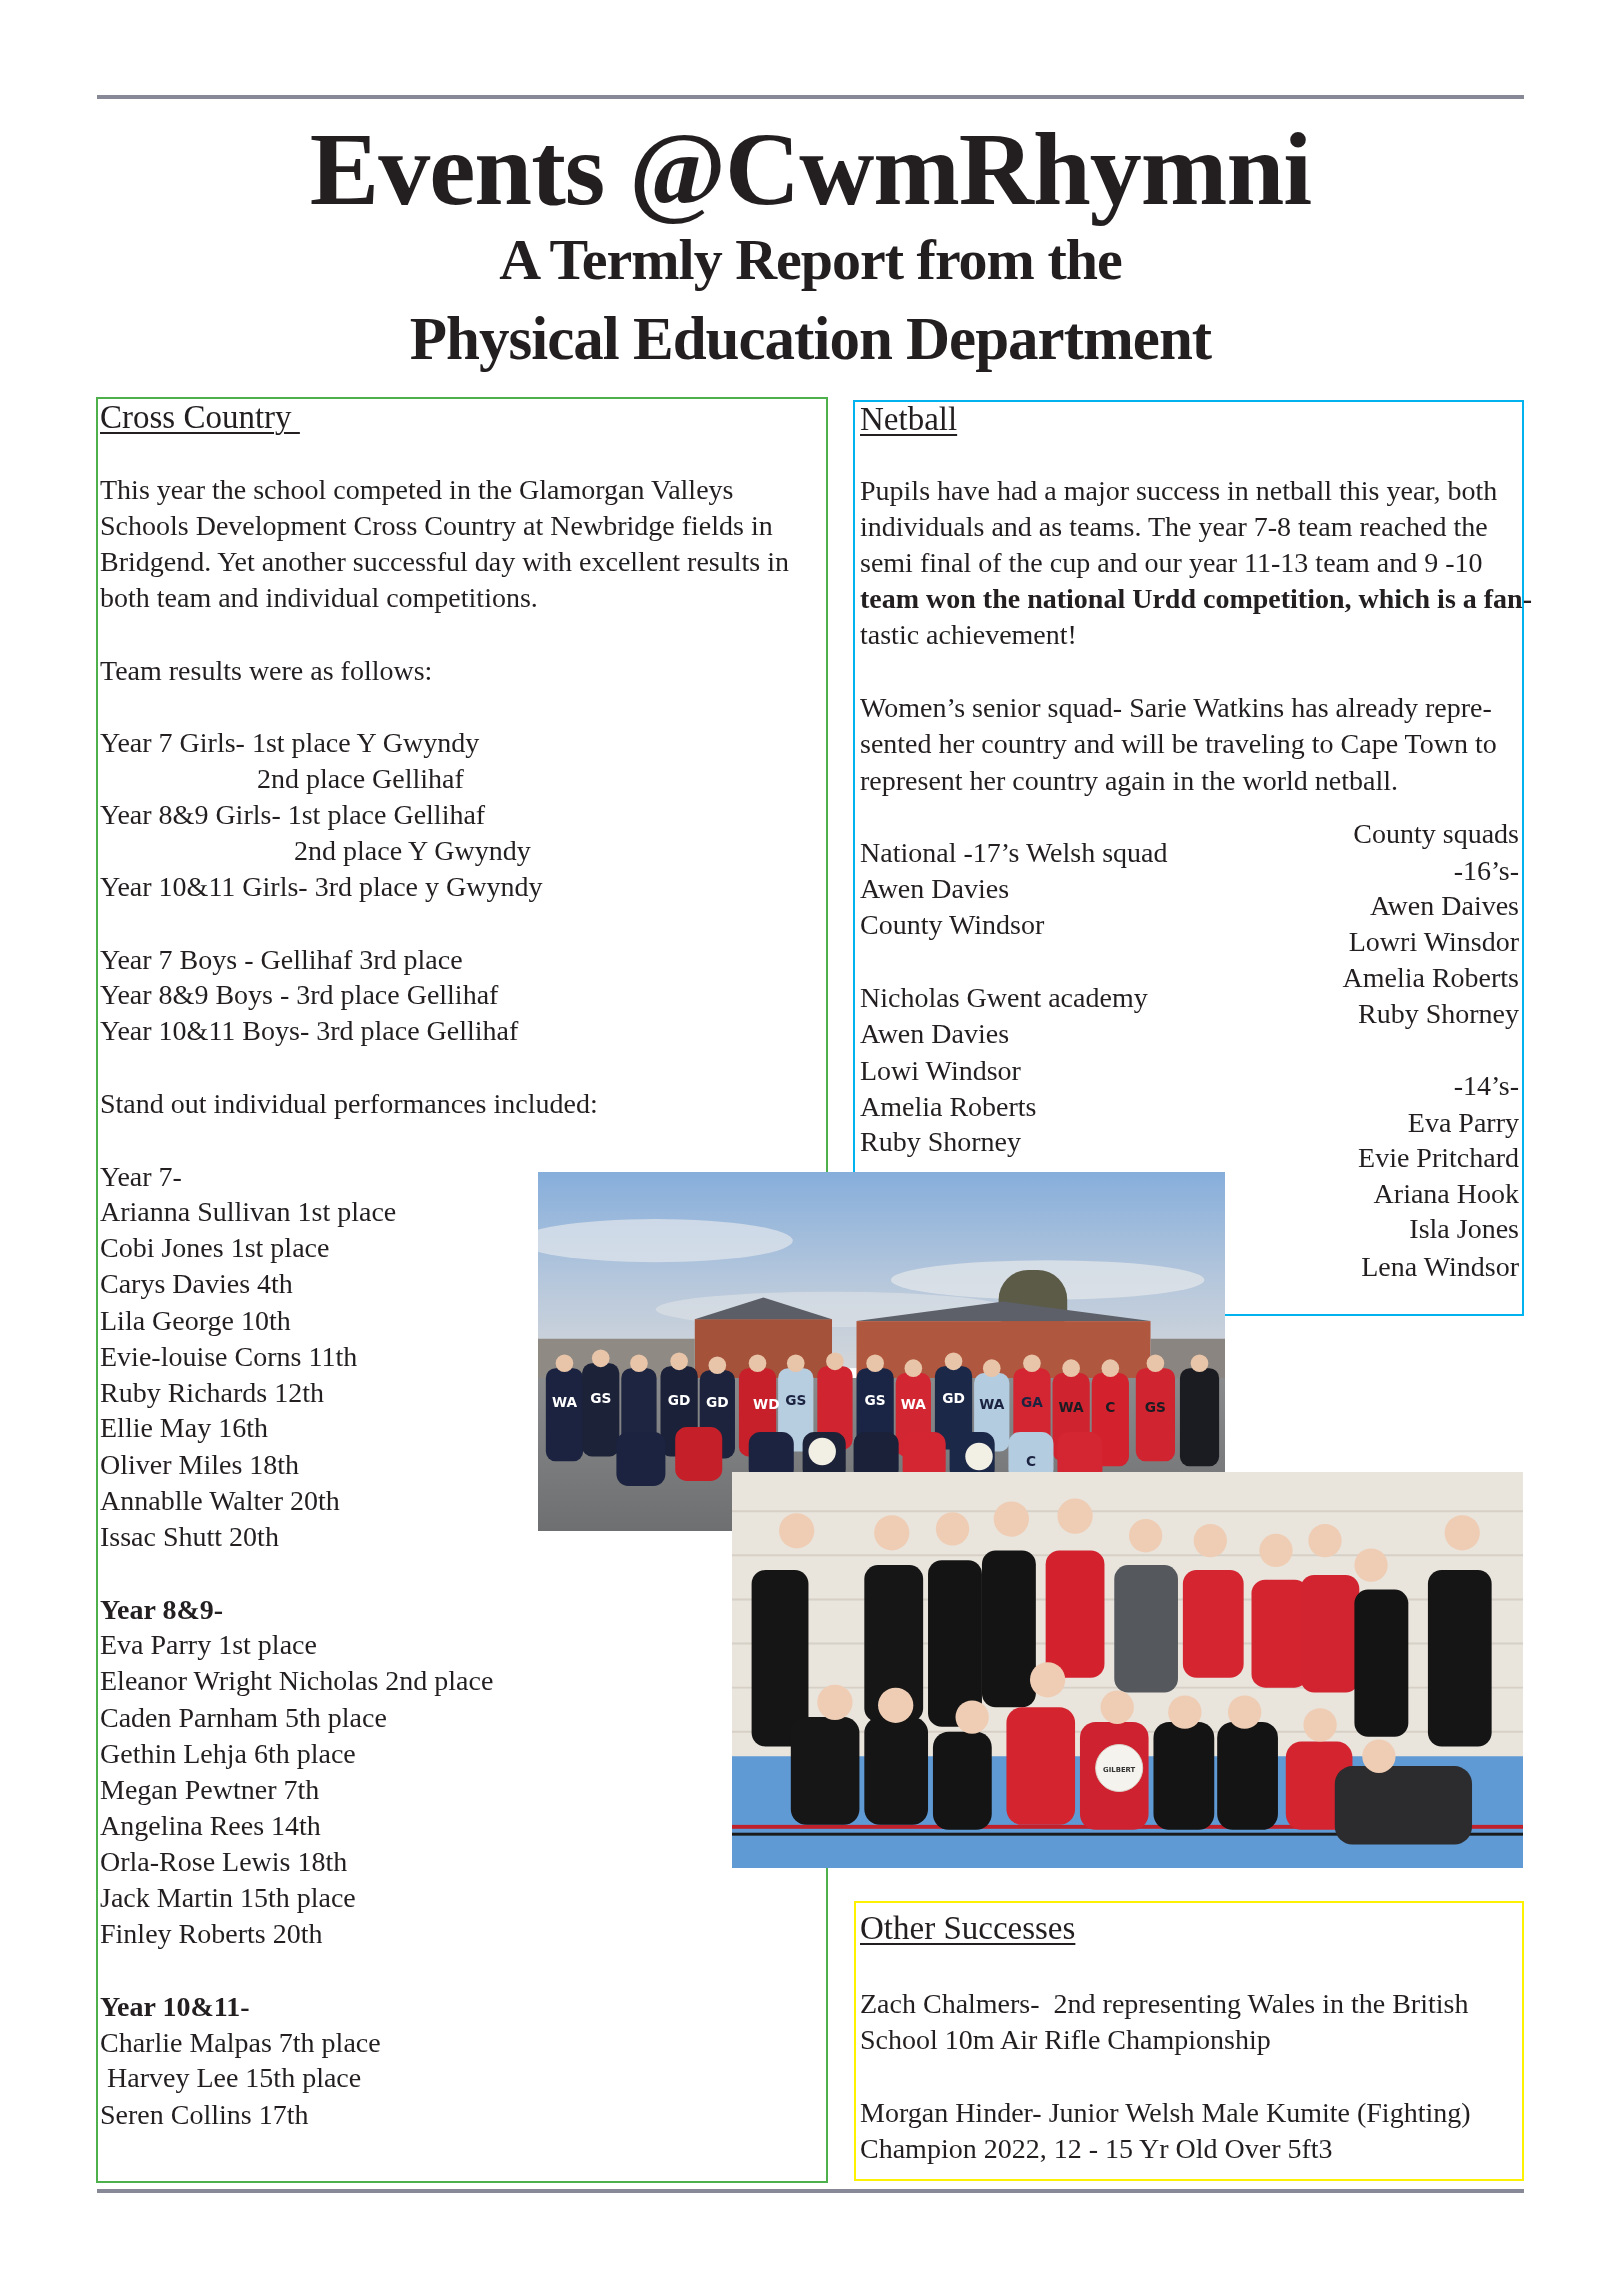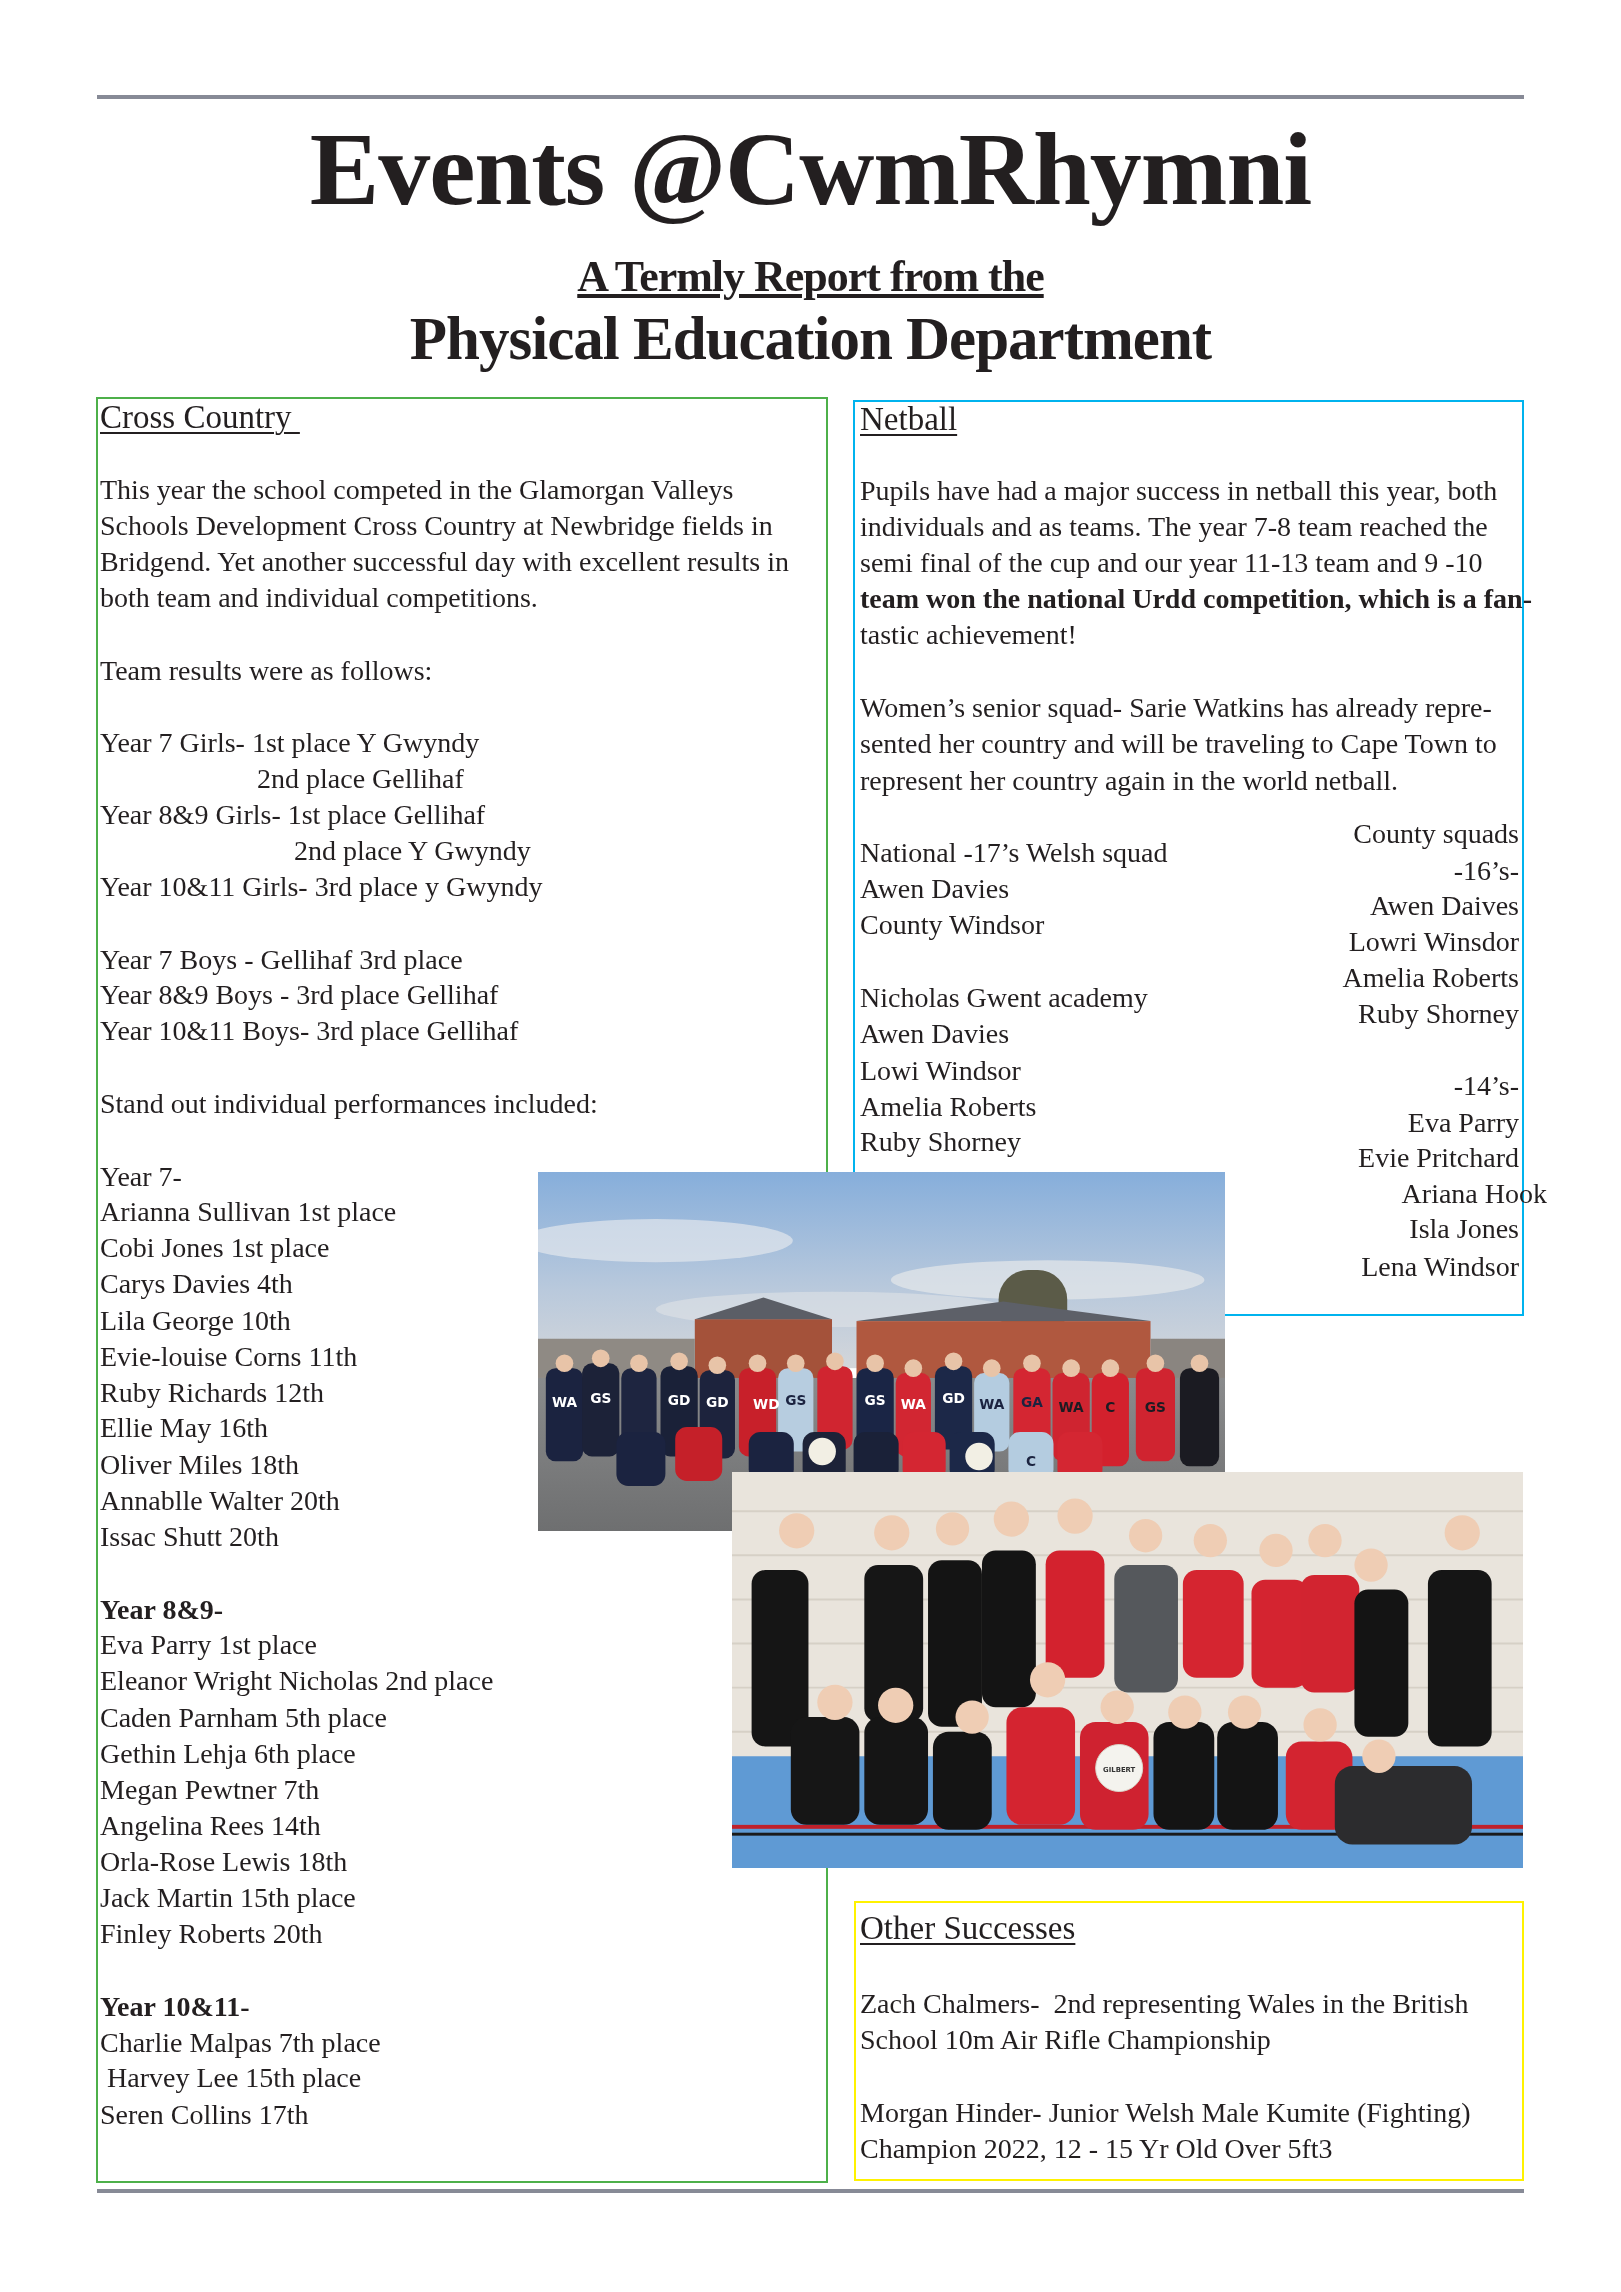--- a/index.html
+++ b/index.html
@@ -5,21 +5,21 @@
   html, body { margin: 0; padding: 0; background: #ffffff; }
   body { width: 1621px; height: 2293px; position: relative; overflow: hidden;
          font-family: "Liberation Serif", "DejaVu Serif", serif; color: #231f20; }
   .rule { position: absolute; left: 97px; width: 1427px; height: 3.9px; background: #878a96; }
   .rule.top { top: 95px; }
   .rule.bottom { top: 2189px; }
 
   .title { position: absolute; left: 0; width: 1621px; text-align: center; font-weight: bold;
            color: #231f20; letter-spacing: -1px; white-space: nowrap; }
   .title.main { top: 110px; font-size: 104px; line-height: 118px; }
-  .title.sub1 { top: 242px; font-size: 44px; line-height: 69px; text-decoration: underline; }
+  .title.sub1 { top: 225px; font-size: 58px; line-height: 69px; }
   .title.sub2 { top: 304px; font-size: 61px; line-height: 69px; }
 
   .box { position: absolute; box-sizing: border-box; }
   .box.green { left: 96px; top: 397px; width: 732px; height: 1786px; border: 2.9px solid #4db04a; }
   .box.blue { left: 853px; top: 400px; width: 671px; height: 916px; border: 2.9px solid #00b3ee; }
   .box.yellow { left: 854px; top: 1901px; width: 670px; height: 280px; border: 2.9px solid #fff200; }
 
   .line { position: absolute; font-size: 28px; line-height: 36px; white-space: pre; color: #231f20; }
   .heading { position: absolute; font-size: 33px; line-height: 39px; text-decoration: underline;
              text-decoration-thickness: 2px; text-underline-offset: 3.9px; white-space: pre; }
@@ -112,21 +112,21 @@
 
 <div class="line right" style="left:1225px; width:294px; top:816px;">County squads</div>
 <div class="line right" style="left:1225px; width:294px; top:853px;">-16’s-</div>
 <div class="line right" style="left:1225px; width:294px; top:888px;">Awen Daives</div>
 <div class="line right" style="left:1225px; width:294px; top:924px;">Lowri Winsdor</div>
 <div class="line right" style="left:1225px; width:294px; top:960px;">Amelia Roberts</div>
 <div class="line right" style="left:1225px; width:294px; top:996px;">Ruby Shorney</div>
 <div class="line right" style="left:1225px; width:294px; top:1068px;">-14’s-</div>
 <div class="line right" style="left:1225px; width:294px; top:1105px;">Eva Parry</div>
 <div class="line right" style="left:1225px; width:294px; top:1140px;">Evie Pritchard</div>
-<div class="line right" style="left:1225px; width:294px; top:1176px;padding-left:28px;">Ariana Hook</div>
+<div class="line right" style="left:1225px; width:294px; top:1176px;">Ariana Hook</div>
 <div class="line right" style="left:1225px; width:294px; top:1211px;">Isla Jones</div>
 <div class="line right" style="left:1225px; width:294px; top:1249px;">Lena Windsor</div>
 
 <div class="photo outdoor">
   <svg viewBox="0 0 701 366" preserveAspectRatio="none">
     <defs>
       <linearGradient id="sky" x1="0" y1="0" x2="0" y2="1">
         <stop offset="0" stop-color="#86aedb"></stop>
         <stop offset="0.6" stop-color="#b9c9dc"></stop>
         <stop offset="1" stop-color="#d3d6da"></stop>

